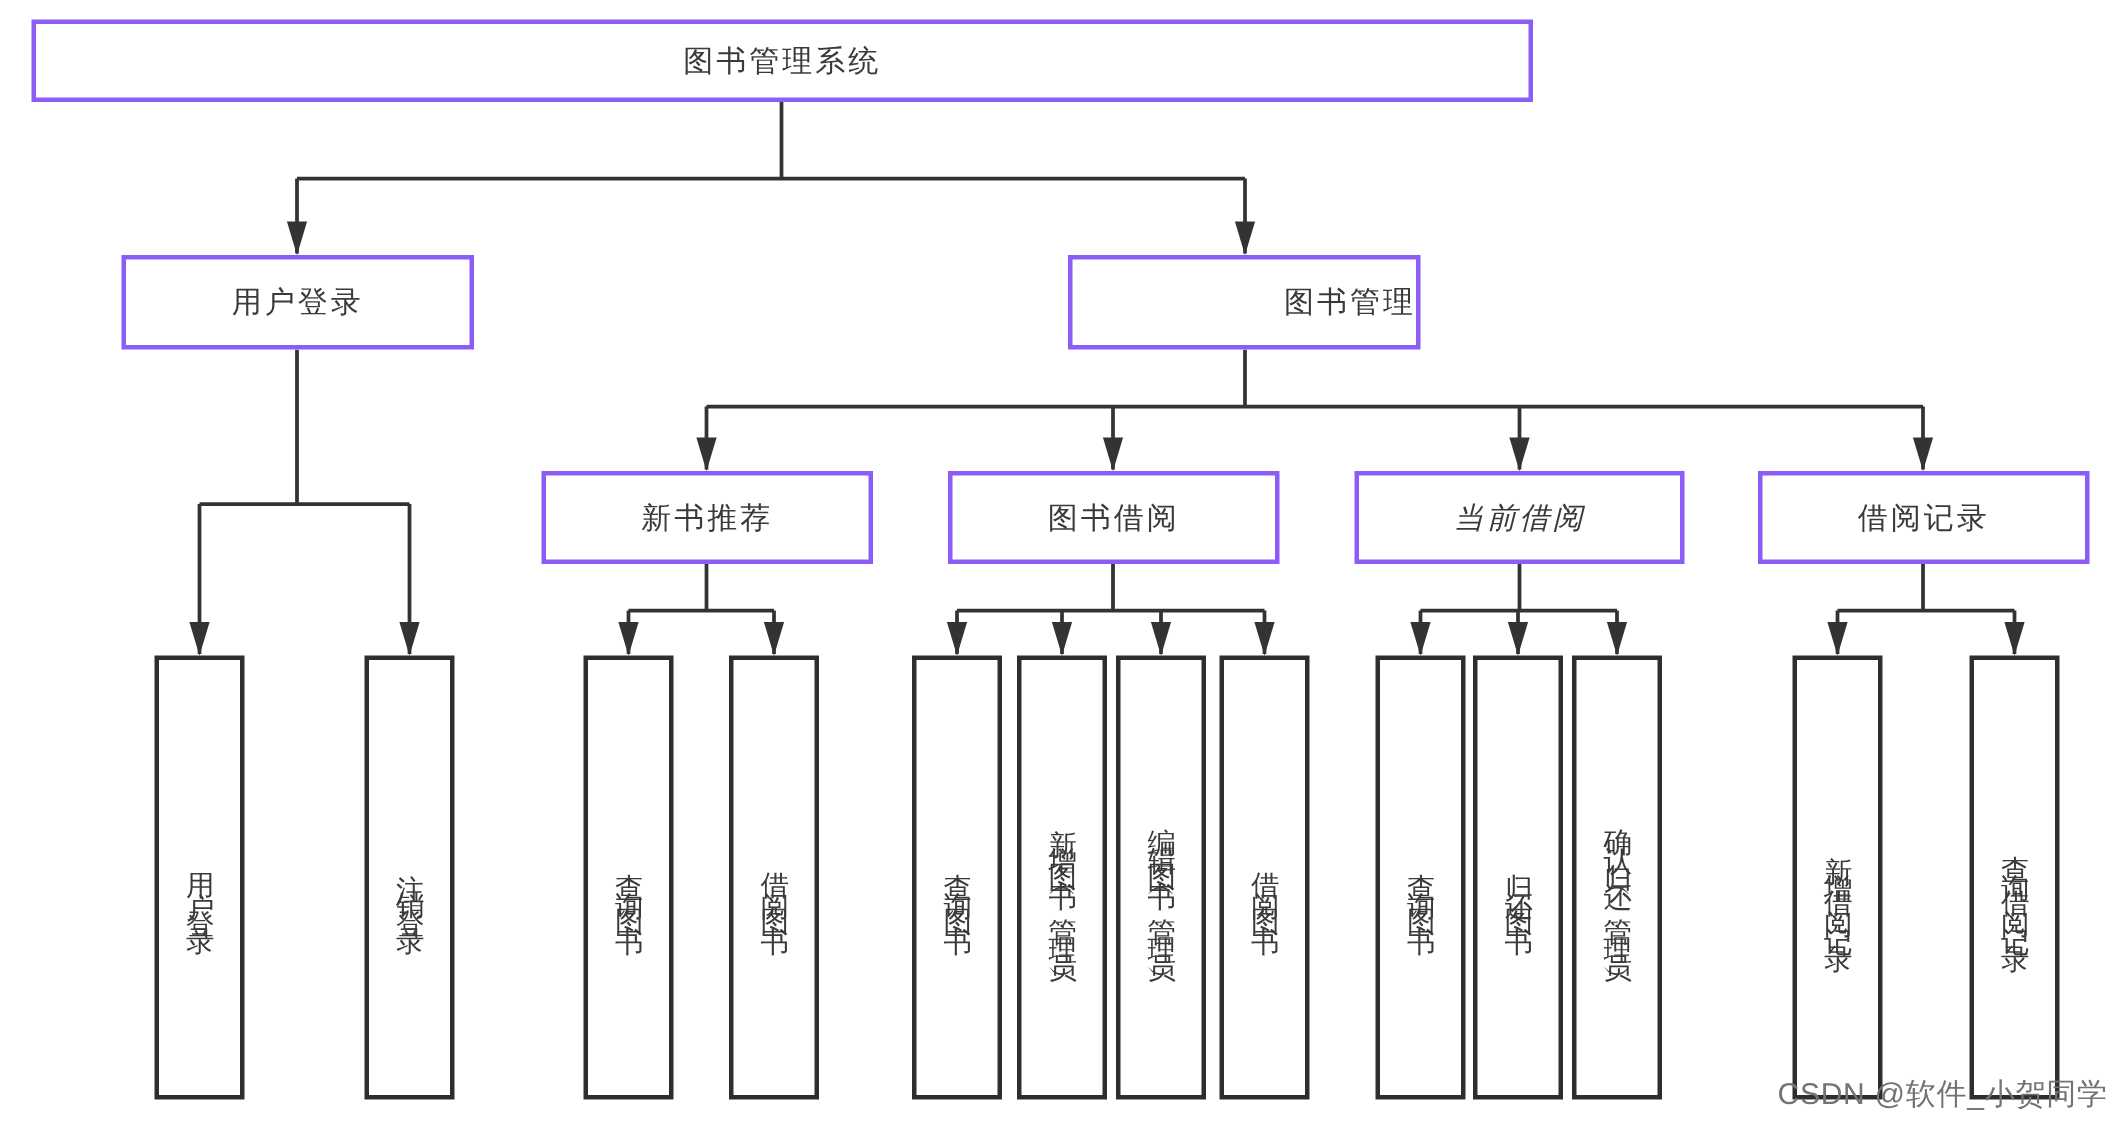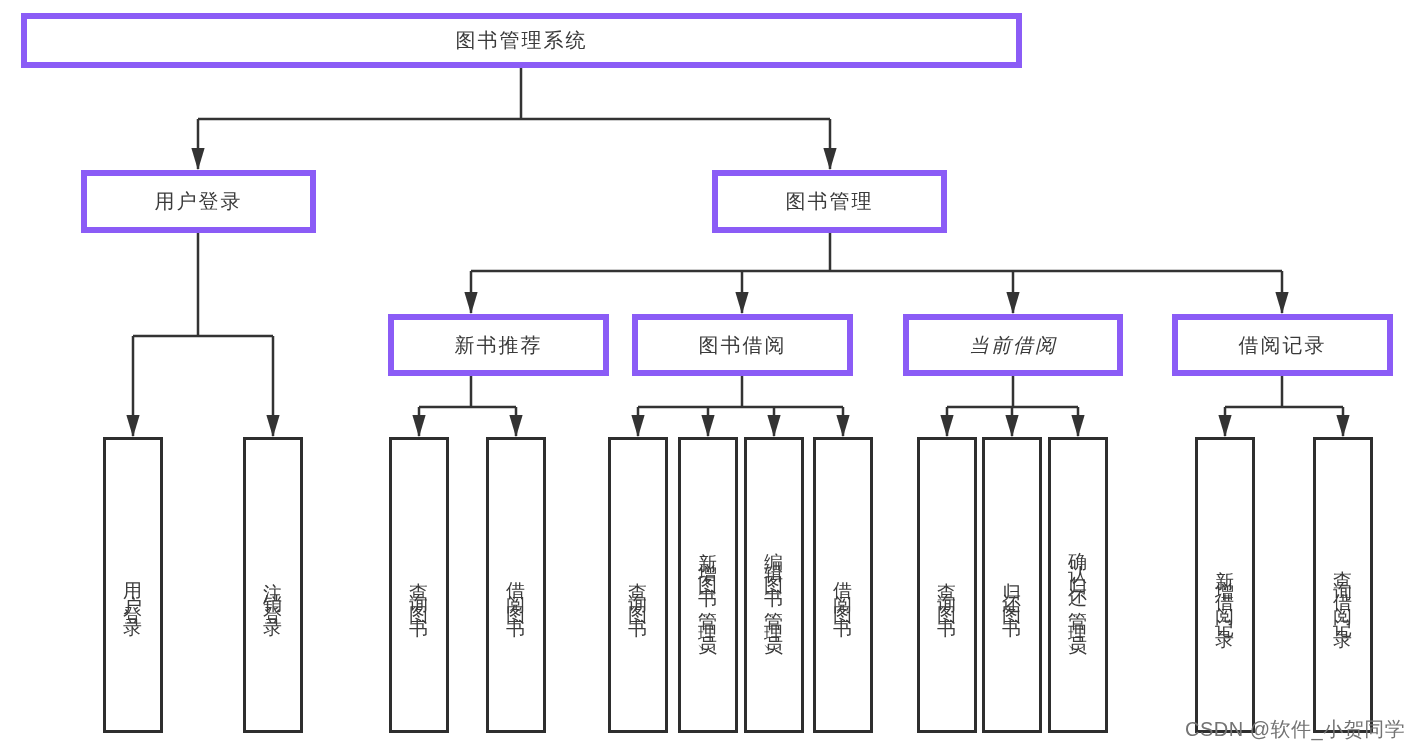--- a/index.html
+++ b/index.html
@@ -17,34 +17,34 @@
   }
   .connectors {
     position: absolute;
     left: 0; top: 0;
     width: 1405px; height: 747px;
     z-index: 0;
   }
   .hnode {
     position: absolute;
     box-sizing: border-box;
-    border: 6px solid #8b5cf6;
+    border: 3px solid #8b5cf6;
     background: #ffffff;
     display: flex;
     align-items: center;
     justify-content: center;
     font-size: 20px;
     letter-spacing: 2px;
     color: #3a3a3a;
     z-index: 1;
   }
   .root-node   { left: 21px;  top: 13px;  width: 1001px; height: 55px; }
   .n-user      { left: 81px;  top: 170px; width: 235px;  height: 63px; }
-  .n-bookmgmt  { left: 712px; top: 170px; width: 235px;  height: 63px; }
-  .n-g0 { left: 361px;  top: 314px; width: 221px; height: 62px; margin-left: 27px; }
+  .n-bookmgmt  { left: 712px; top: 170px; width: 235px;  height: 63px; justify-content: flex-end; }
+  .n-g0 { left: 361px;  top: 314px; width: 221px; height: 62px; }
   .n-g1 { left: 632px;  top: 314px; width: 221px; height: 62px; }
   .n-g2 { left: 903px;  top: 314px; width: 220px; height: 62px; font-style: italic; }
   .n-g3 { left: 1172px; top: 314px; width: 221px; height: 62px; }
   .leaf {
     position: absolute;
     top: 437px;
     width: 60px;
     height: 296px;
     box-sizing: border-box;
     border: 3px solid #2e2e2e;

